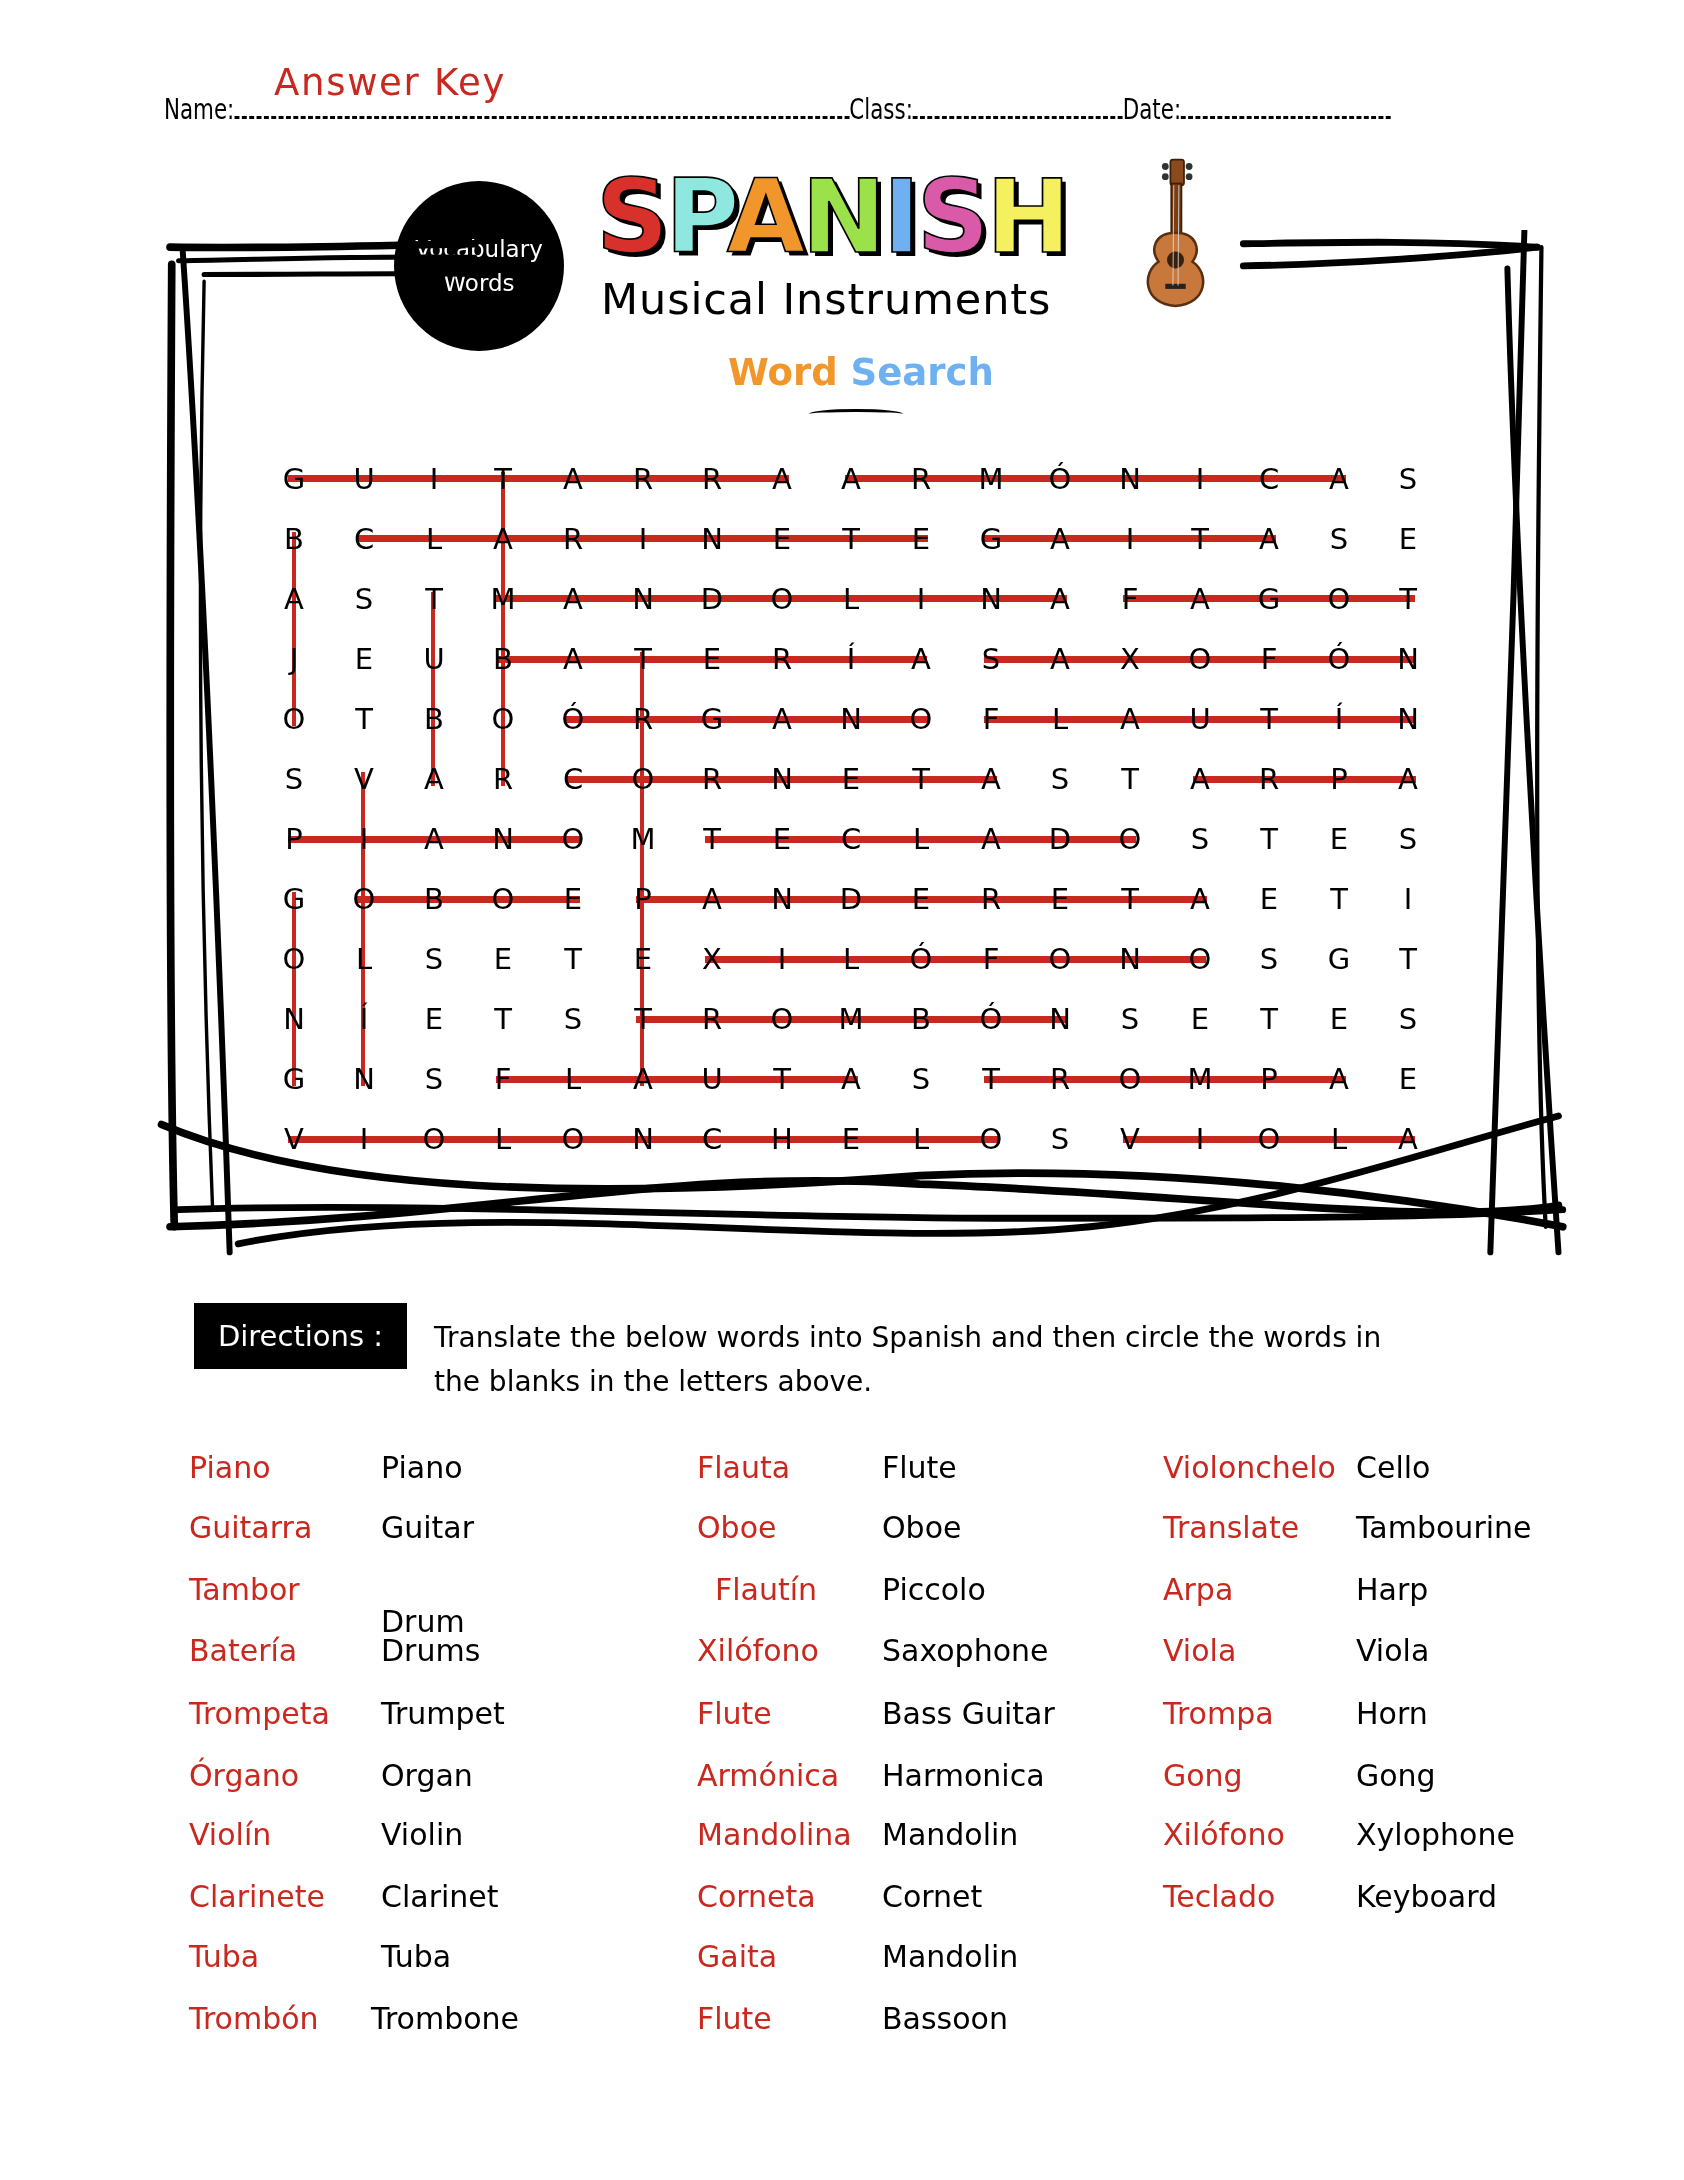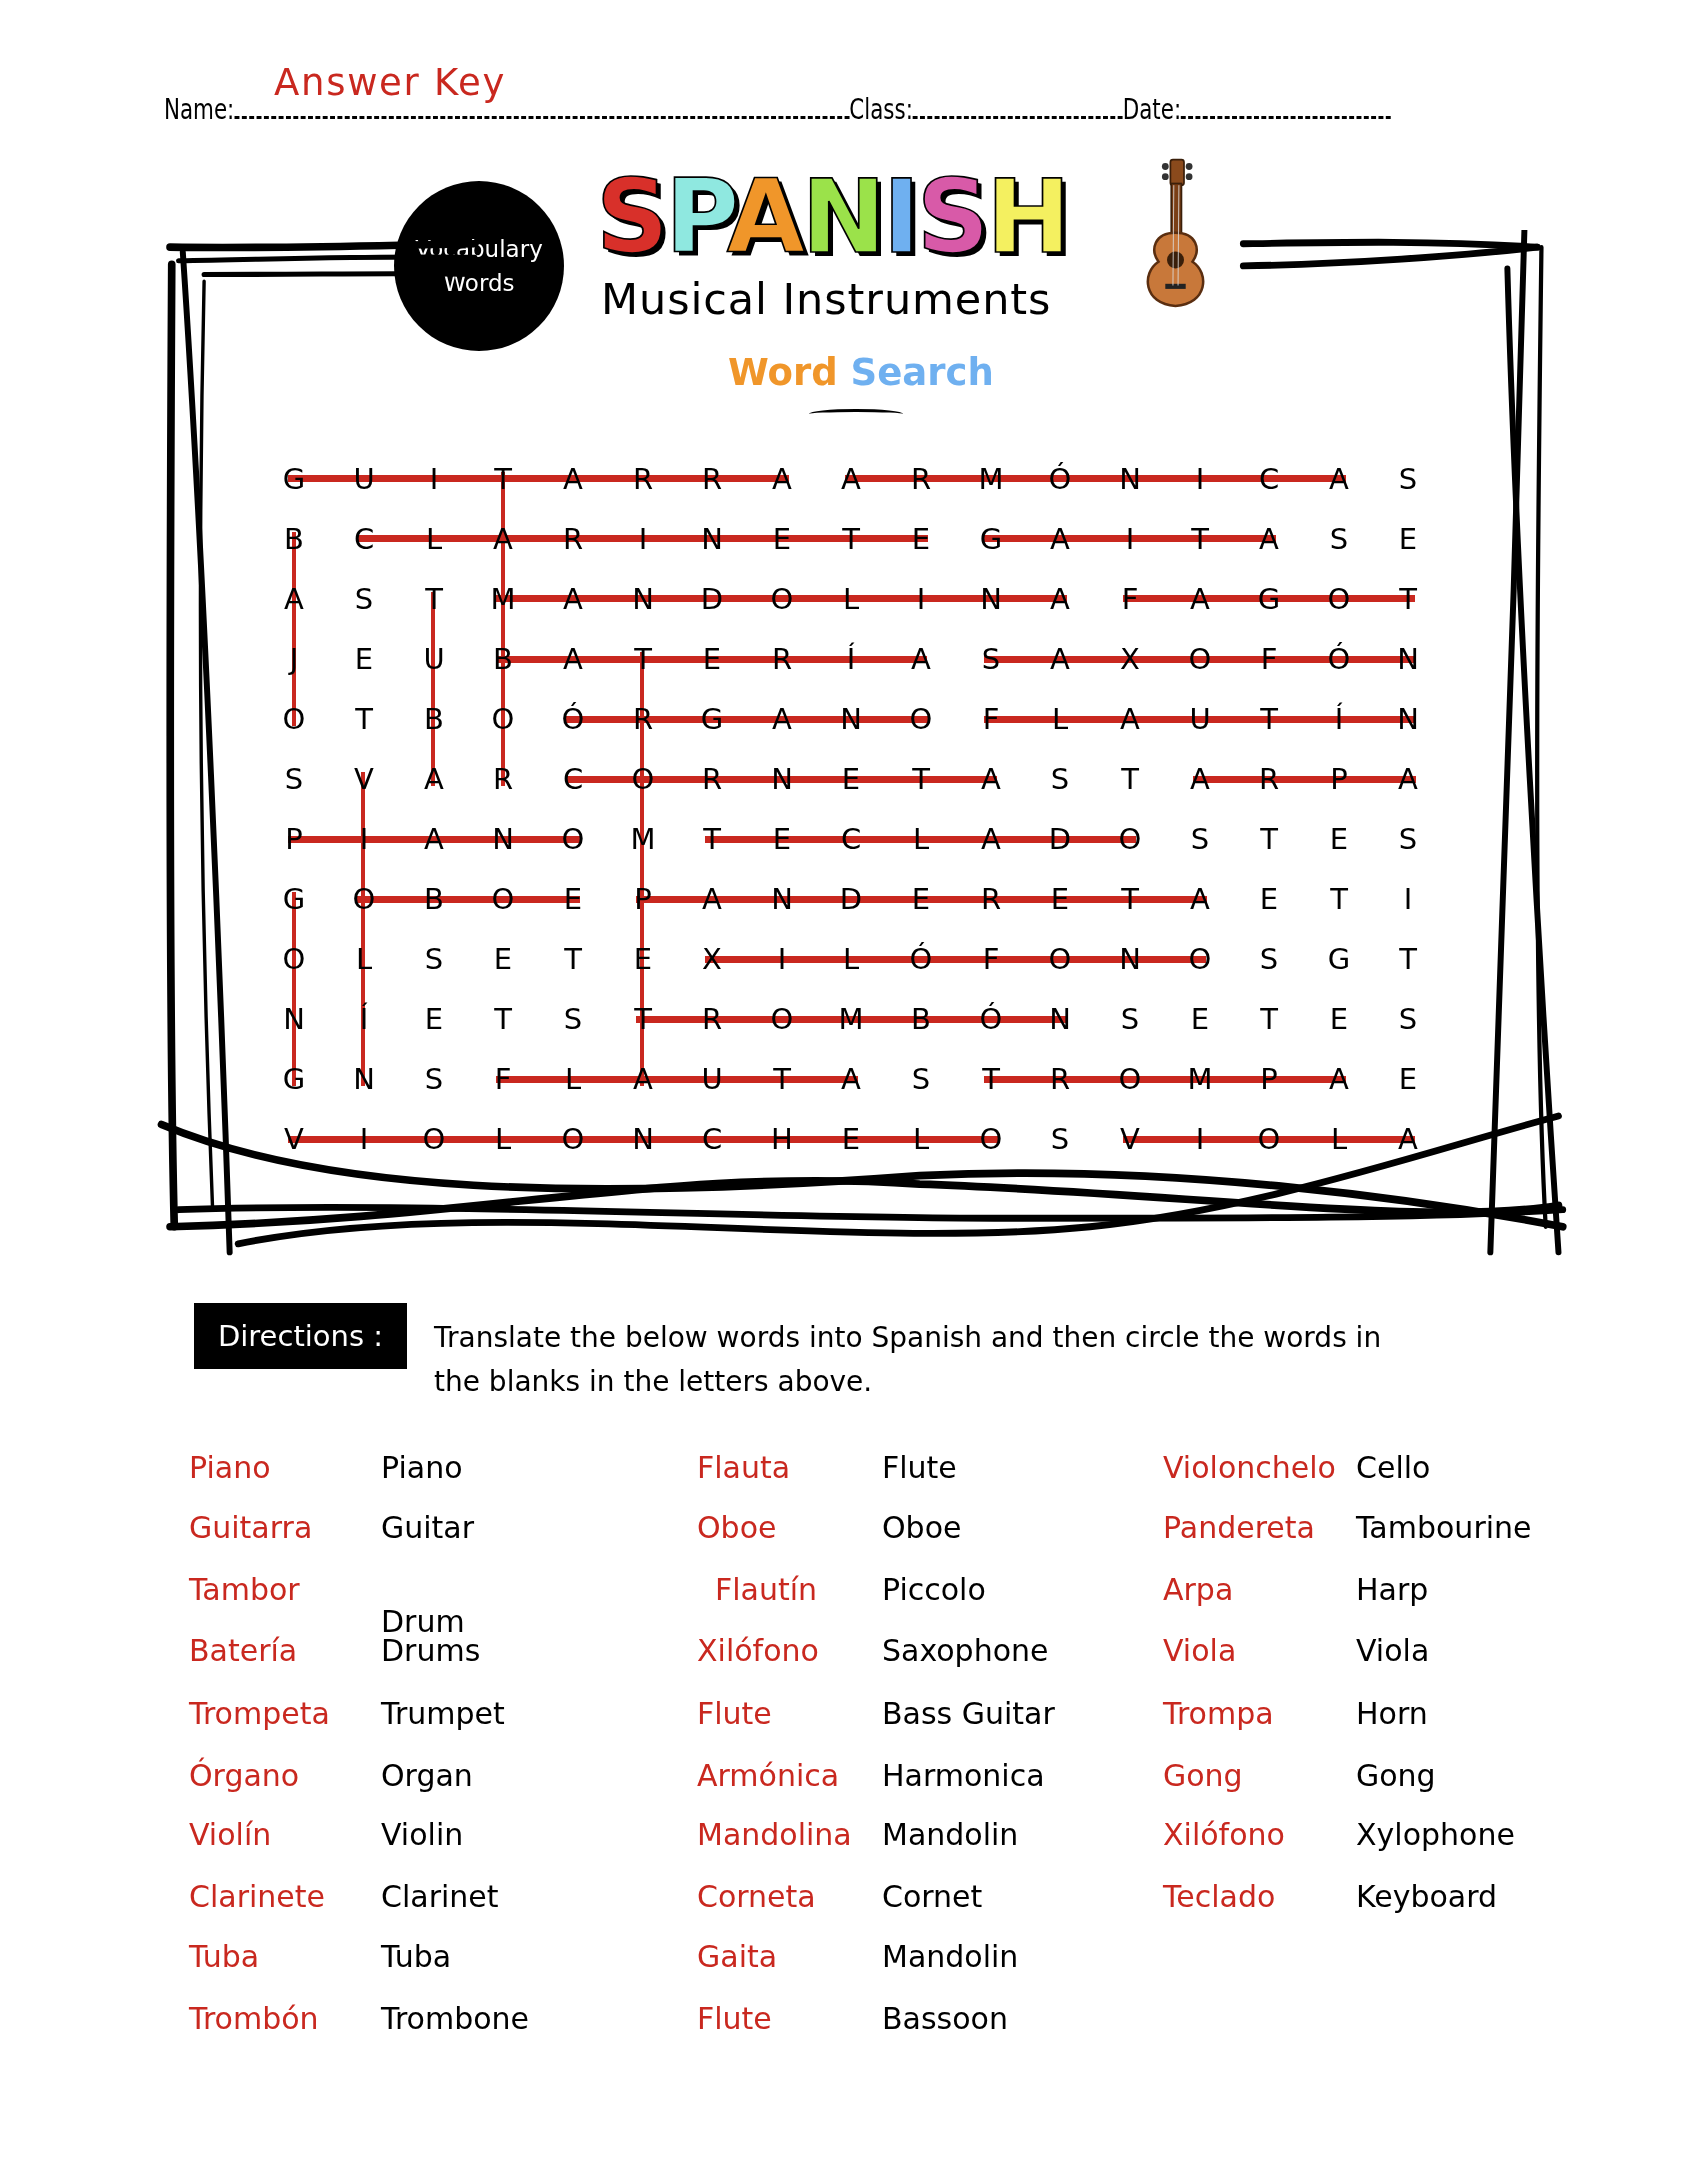--- a/index.html
+++ b/index.html
@@ -336,21 +336,21 @@
     <div class="vocab-row vocab-en" style="left: 381px; top: 1696px;">Trumpet</div>
     <div class="vocab-row vocab-es" style="left: 189px; top: 1758px;">Órgano</div>
     <div class="vocab-row vocab-en" style="left: 381px; top: 1758px;">Organ</div>
     <div class="vocab-row vocab-es" style="left: 189px; top: 1817px;">Violín</div>
     <div class="vocab-row vocab-en" style="left: 381px; top: 1817px;">Violin</div>
     <div class="vocab-row vocab-es" style="left: 189px; top: 1879px;">Clarinete</div>
     <div class="vocab-row vocab-en" style="left: 381px; top: 1879px;">Clarinet</div>
     <div class="vocab-row vocab-es" style="left: 189px; top: 1939px;">Tuba</div>
     <div class="vocab-row vocab-en" style="left: 381px; top: 1939px;">Tuba</div>
     <div class="vocab-row vocab-es" style="left: 189px; top: 2001px;">Trombón</div>
-    <div class="vocab-row vocab-en" style="left: 381px; top: 2001px; text-align: right;">Trombone</div>
+    <div class="vocab-row vocab-en" style="left: 371px; top: 2001px; text-align: right;">Trombone</div>
     <div class="vocab-row vocab-es" style="left: 697px; top: 1450px;">Flauta</div>
     <div class="vocab-row vocab-en" style="left: 882px; top: 1450px;">Flute</div>
     <div class="vocab-row vocab-es" style="left: 697px; top: 1510px;">Oboe</div>
     <div class="vocab-row vocab-en" style="left: 882px; top: 1510px;">Oboe</div>
     <div class="vocab-row vocab-es" style="left: 715px; top: 1572px;">Flautín</div>
     <div class="vocab-row vocab-en" style="left: 882px; top: 1572px;">Piccolo</div>
     <div class="vocab-row vocab-es" style="left: 697px; top: 1633px;">Xilófono</div>
     <div class="vocab-row vocab-en" style="left: 882px; top: 1633px;">Saxophone</div>
     <div class="vocab-row vocab-es" style="left: 697px; top: 1696px;">Flute</div>
     <div class="vocab-row vocab-en" style="left: 882px; top: 1696px;">Bass  Guitar</div>
@@ -359,21 +359,21 @@
     <div class="vocab-row vocab-es" style="left: 697px; top: 1817px;">Mandolina</div>
     <div class="vocab-row vocab-en" style="left: 882px; top: 1817px; text-align: right;">Mandolin</div>
     <div class="vocab-row vocab-es" style="left: 697px; top: 1879px;">Corneta</div>
     <div class="vocab-row vocab-en" style="left: 882px; top: 1879px;">Cornet</div>
     <div class="vocab-row vocab-es" style="left: 697px; top: 1939px; text-align: center;">Gaita</div>
     <div class="vocab-row vocab-en" style="left: 882px; top: 1939px;">Mandolin</div>
     <div class="vocab-row vocab-es" style="left: 697px; top: 2001px;">Flute</div>
     <div class="vocab-row vocab-en" style="left: 882px; top: 2001px;">Bassoon</div>
     <div class="vocab-row vocab-es" style="left: 1163px; top: 1450px;">Violonchelo</div>
     <div class="vocab-row vocab-en" style="left: 1356px; top: 1450px;">Cello</div>
-    <div class="vocab-row vocab-es" style="left: 1163px; top: 1510px;">Pandereta</div>
+    <div class="vocab-row vocab-es" style="left: 1163px; top: 1510px;">Translate</div>
     <div class="vocab-row vocab-en" style="left: 1356px; top: 1510px;">Tambourine</div>
     <div class="vocab-row vocab-es" style="left: 1163px; top: 1572px;">Arpa</div>
     <div class="vocab-row vocab-en" style="left: 1356px; top: 1572px;">Harp</div>
     <div class="vocab-row vocab-es" style="left: 1163px; top: 1633px;">Viola</div>
     <div class="vocab-row vocab-en" style="left: 1356px; top: 1633px;">Viola</div>
     <div class="vocab-row vocab-es" style="left: 1163px; top: 1696px;">Trompa</div>
     <div class="vocab-row vocab-en" style="left: 1356px; top: 1696px;">Horn</div>
     <div class="vocab-row vocab-es" style="left: 1163px; top: 1758px;">Gong</div>
     <div class="vocab-row vocab-en" style="left: 1356px; top: 1758px;">Gong</div>
     <div class="vocab-row vocab-es" style="left: 1163px; top: 1817px;">Xilófono</div>

